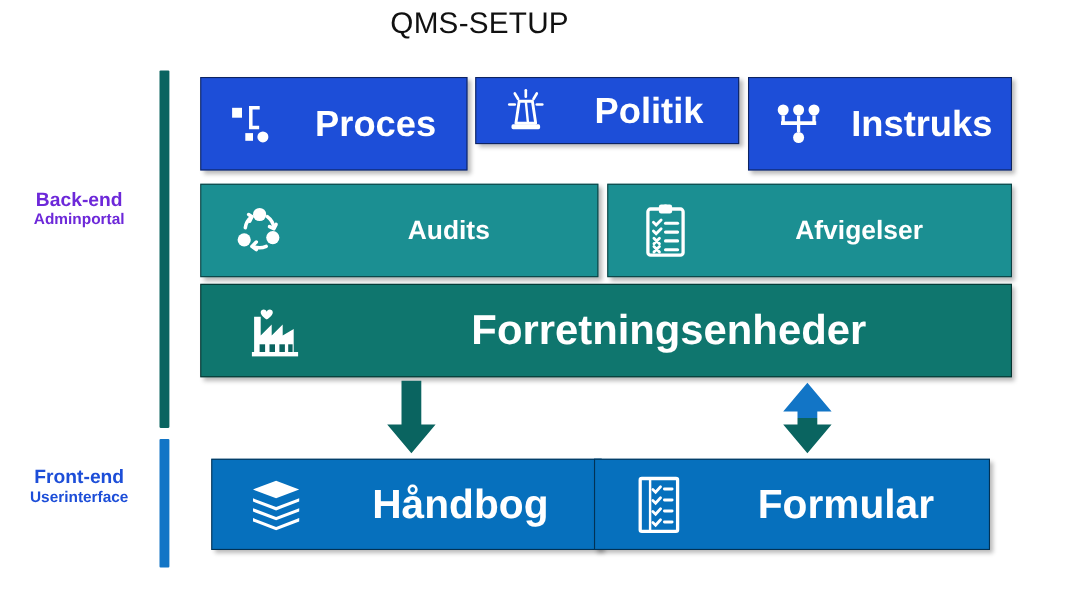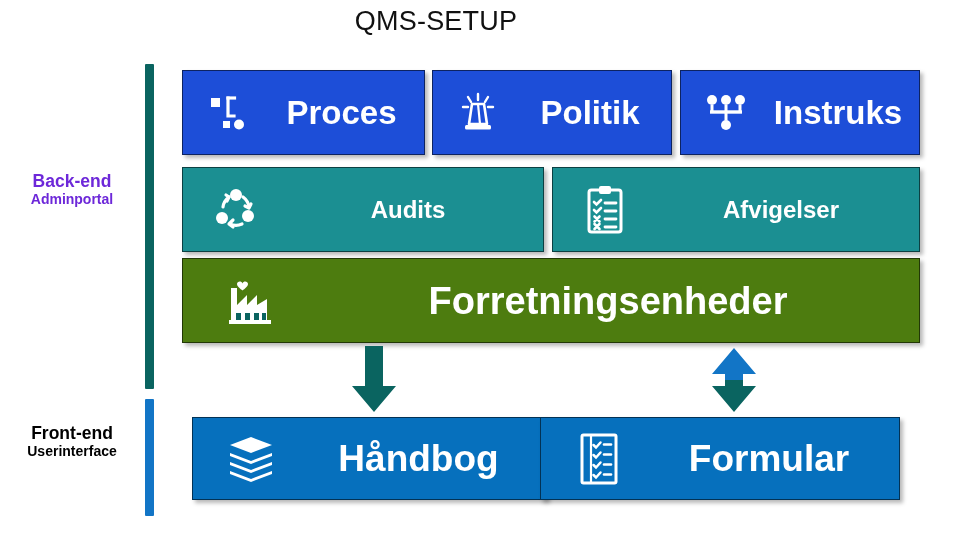--- a/index.html
+++ b/index.html
@@ -55,21 +55,21 @@
   .side-label.backend {
     left: 2px;
     top: 172px;
     width: 140px;
     color: #6d28d9;
   }
   .side-label.frontend {
     left: 2px;
     top: 424px;
     width: 140px;
-    color: #000000;
+    color: #1d4ed8;
   }
 
   
   .vbar {
     position: absolute;
     width: 9px;
     border-radius: 1px;
   }
   .vbar.backend {
     left: 145px;
@@ -106,27 +106,27 @@
     font-weight: bold;
     white-space: nowrap;
     line-height: 1;
   }
 
   
   .tier1 { background: #1d4ed8; }
   
   .tier2 { background: #1B8F92; }
   
-  .tier3 { background: #4d7c0f; }
+  .tier3 { background: #0f766e; }
   
   .tier4 { background: #0670BD; }
 
   
   #box-proces   { left: 182px; top: 70px;  width: 243px; height: 85px; }
-  #box-politik  { left: 432px; top: 70px;  width: 240px; height: 85px; }
+  #box-politik  { left: 432px; top: 70px;  width: 240px; height: 61px; }
   #box-instruks { left: 680px; top: 70px;  width: 240px; height: 85px; }
 
   
   #box-audits     { left: 182px; top: 167px; width: 362px; height: 85px; }
   #box-afvigelser { left: 552px; top: 167px; width: 368px; height: 85px; }
 
   
   #box-forretningsenheder { left: 182px; top: 258px; width: 738px; height: 85px; }
 
   

